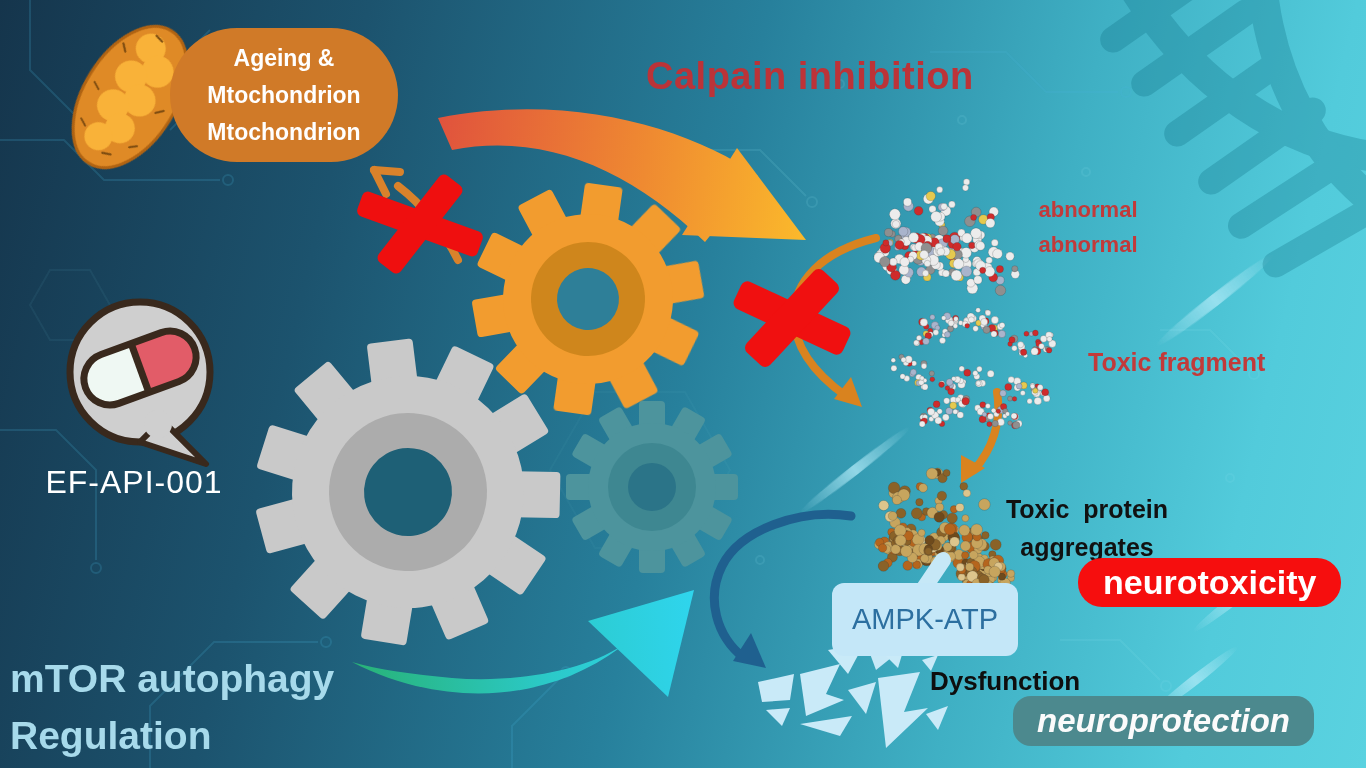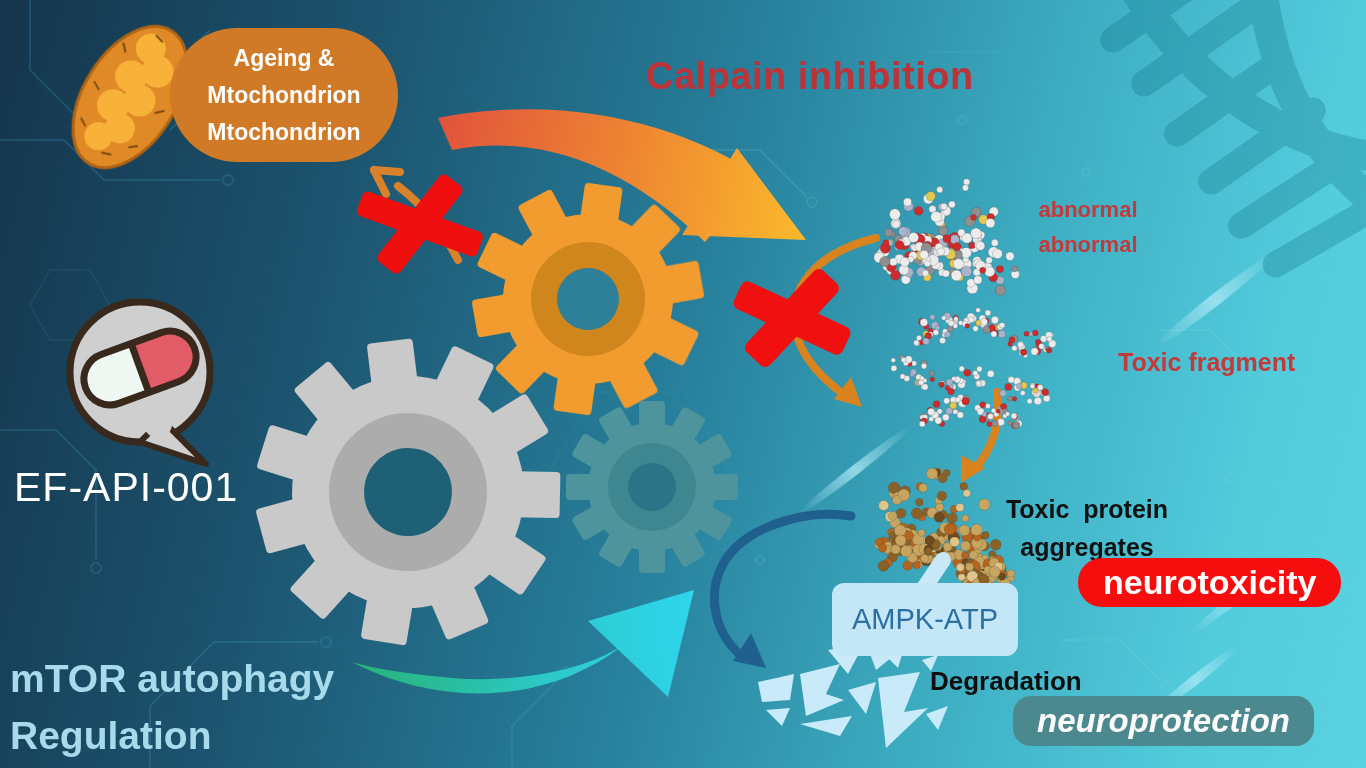--- a/index.html
+++ b/index.html
@@ -9,23 +9,23 @@
     background:linear-gradient(103deg,#15354c 0%,#1c536e 24%,#27809c 50%,#3fb0c4 72%,#52cbdb 88%,#5ad2e0 100%);
   }
   #art{position:absolute;left:0;top:0;}
   .abs{position:absolute;}
   .bubble{
     left:170px;top:28px;width:228px;height:134px;border-radius:68px;
     background:#D07A28;color:#fff;font-weight:700;font-size:23px;line-height:37px;
     display:flex;flex-direction:column;align-items:center;justify-content:center;text-align:right;
   }
   .calpain{left:646px;top:55px;font-size:38px;font-weight:700;color:#BC3338;letter-spacing:.5px;}
-  .drugname{left:14px;top:464px;width:240px;text-align:left;font-size:41px;font-weight:500;color:#fff;letter-spacing:1px;}
+  .drugname{left:14px;top:464px;width:240px;text-align:center;font-size:32px;font-weight:500;color:#fff;letter-spacing:1px;}
   .abn{left:1012px;top:192px;width:152px;text-align:center;font-size:22px;font-weight:700;color:#C23A3A;line-height:35px;}
-  .toxfrag{left:1118px;top:348px;font-size:25px;font-weight:700;color:#C23A3A;}
+  .toxfrag{left:1088px;top:348px;font-size:25px;font-weight:700;color:#C23A3A;}
   .aggr{left:986px;top:490px;width:202px;text-align:center;font-size:25px;font-weight:700;color:#111;line-height:38px;}
   .aggr .l0{word-spacing:7px;}
   .badge{white-space:nowrap;}
   .ntx{left:1078px;top:558px;background:#F60E0E;color:#fff;font-size:34px;font-weight:700;padding:5px 25px;border-radius:24px;}
   .ampk{left:832px;top:583px;background:#C4E7F8;color:#2C6FA0;font-size:29px;font-weight:400;padding:20px 20px;border-radius:12px;}
   .degr{left:930px;top:666px;font-size:26px;font-weight:700;color:#0E0E0E;}
   .npx{left:1013px;top:696px;background:#4C898E;color:#FBFBFB;font-size:33px;font-weight:700;padding:6px 24px;border-radius:18px;font-style:italic;}
   .mtor{left:10px;top:650px;width:372px;font-size:39px;font-weight:700;color:#A7DAEB;line-height:57px;}
 </style>
 </head>
@@ -908,21 +908,21 @@
 
 <div class="abs aggr">
   <div class="l0">Toxic protein</div>
   <div>aggregates</div>
 </div>
 
 <div class="abs badge ntx">neurotoxicity</div>
 
 <div class="abs badge ampk">AMPK-ATP</div>
 
-<div class="abs degr">Degradation</div>
+<div class="abs degr">Dysfunction</div>
 
 <div class="abs badge npx">neuroprotection</div>
 
 <div class="abs mtor">
   <div>mTOR autophagy</div>
   <div>Regulation</div>
 </div>
 
 </div>
 

